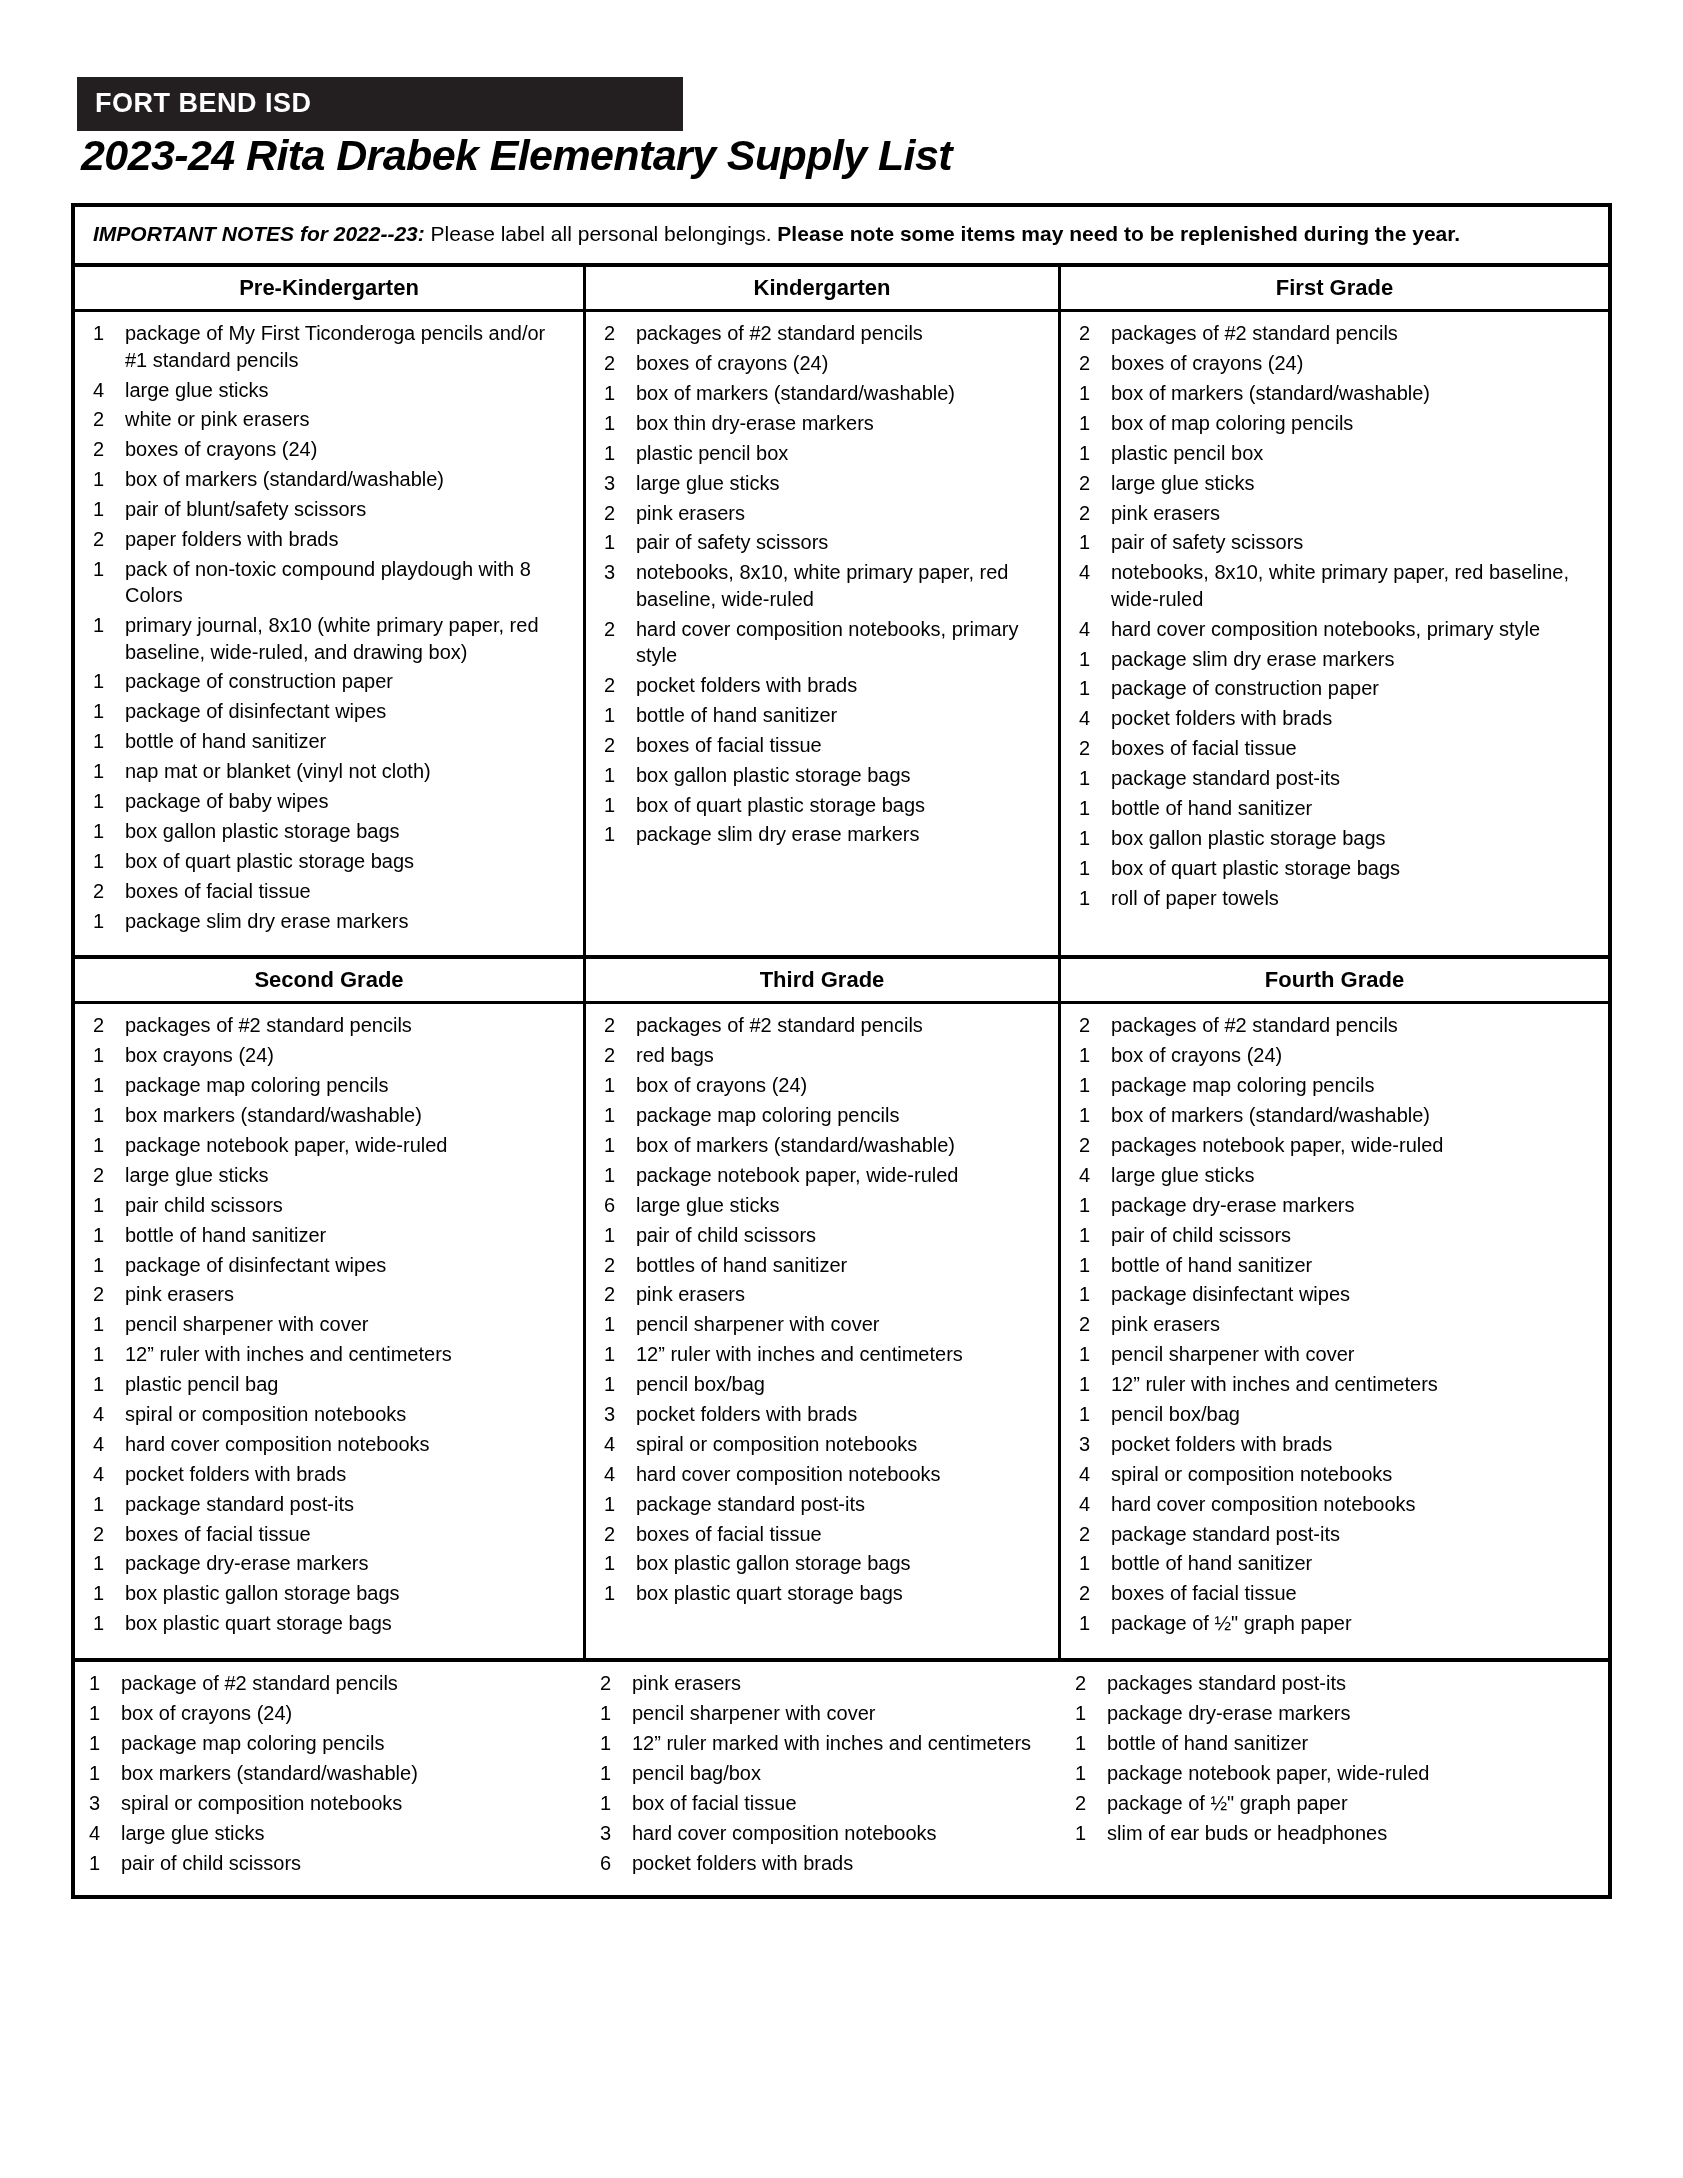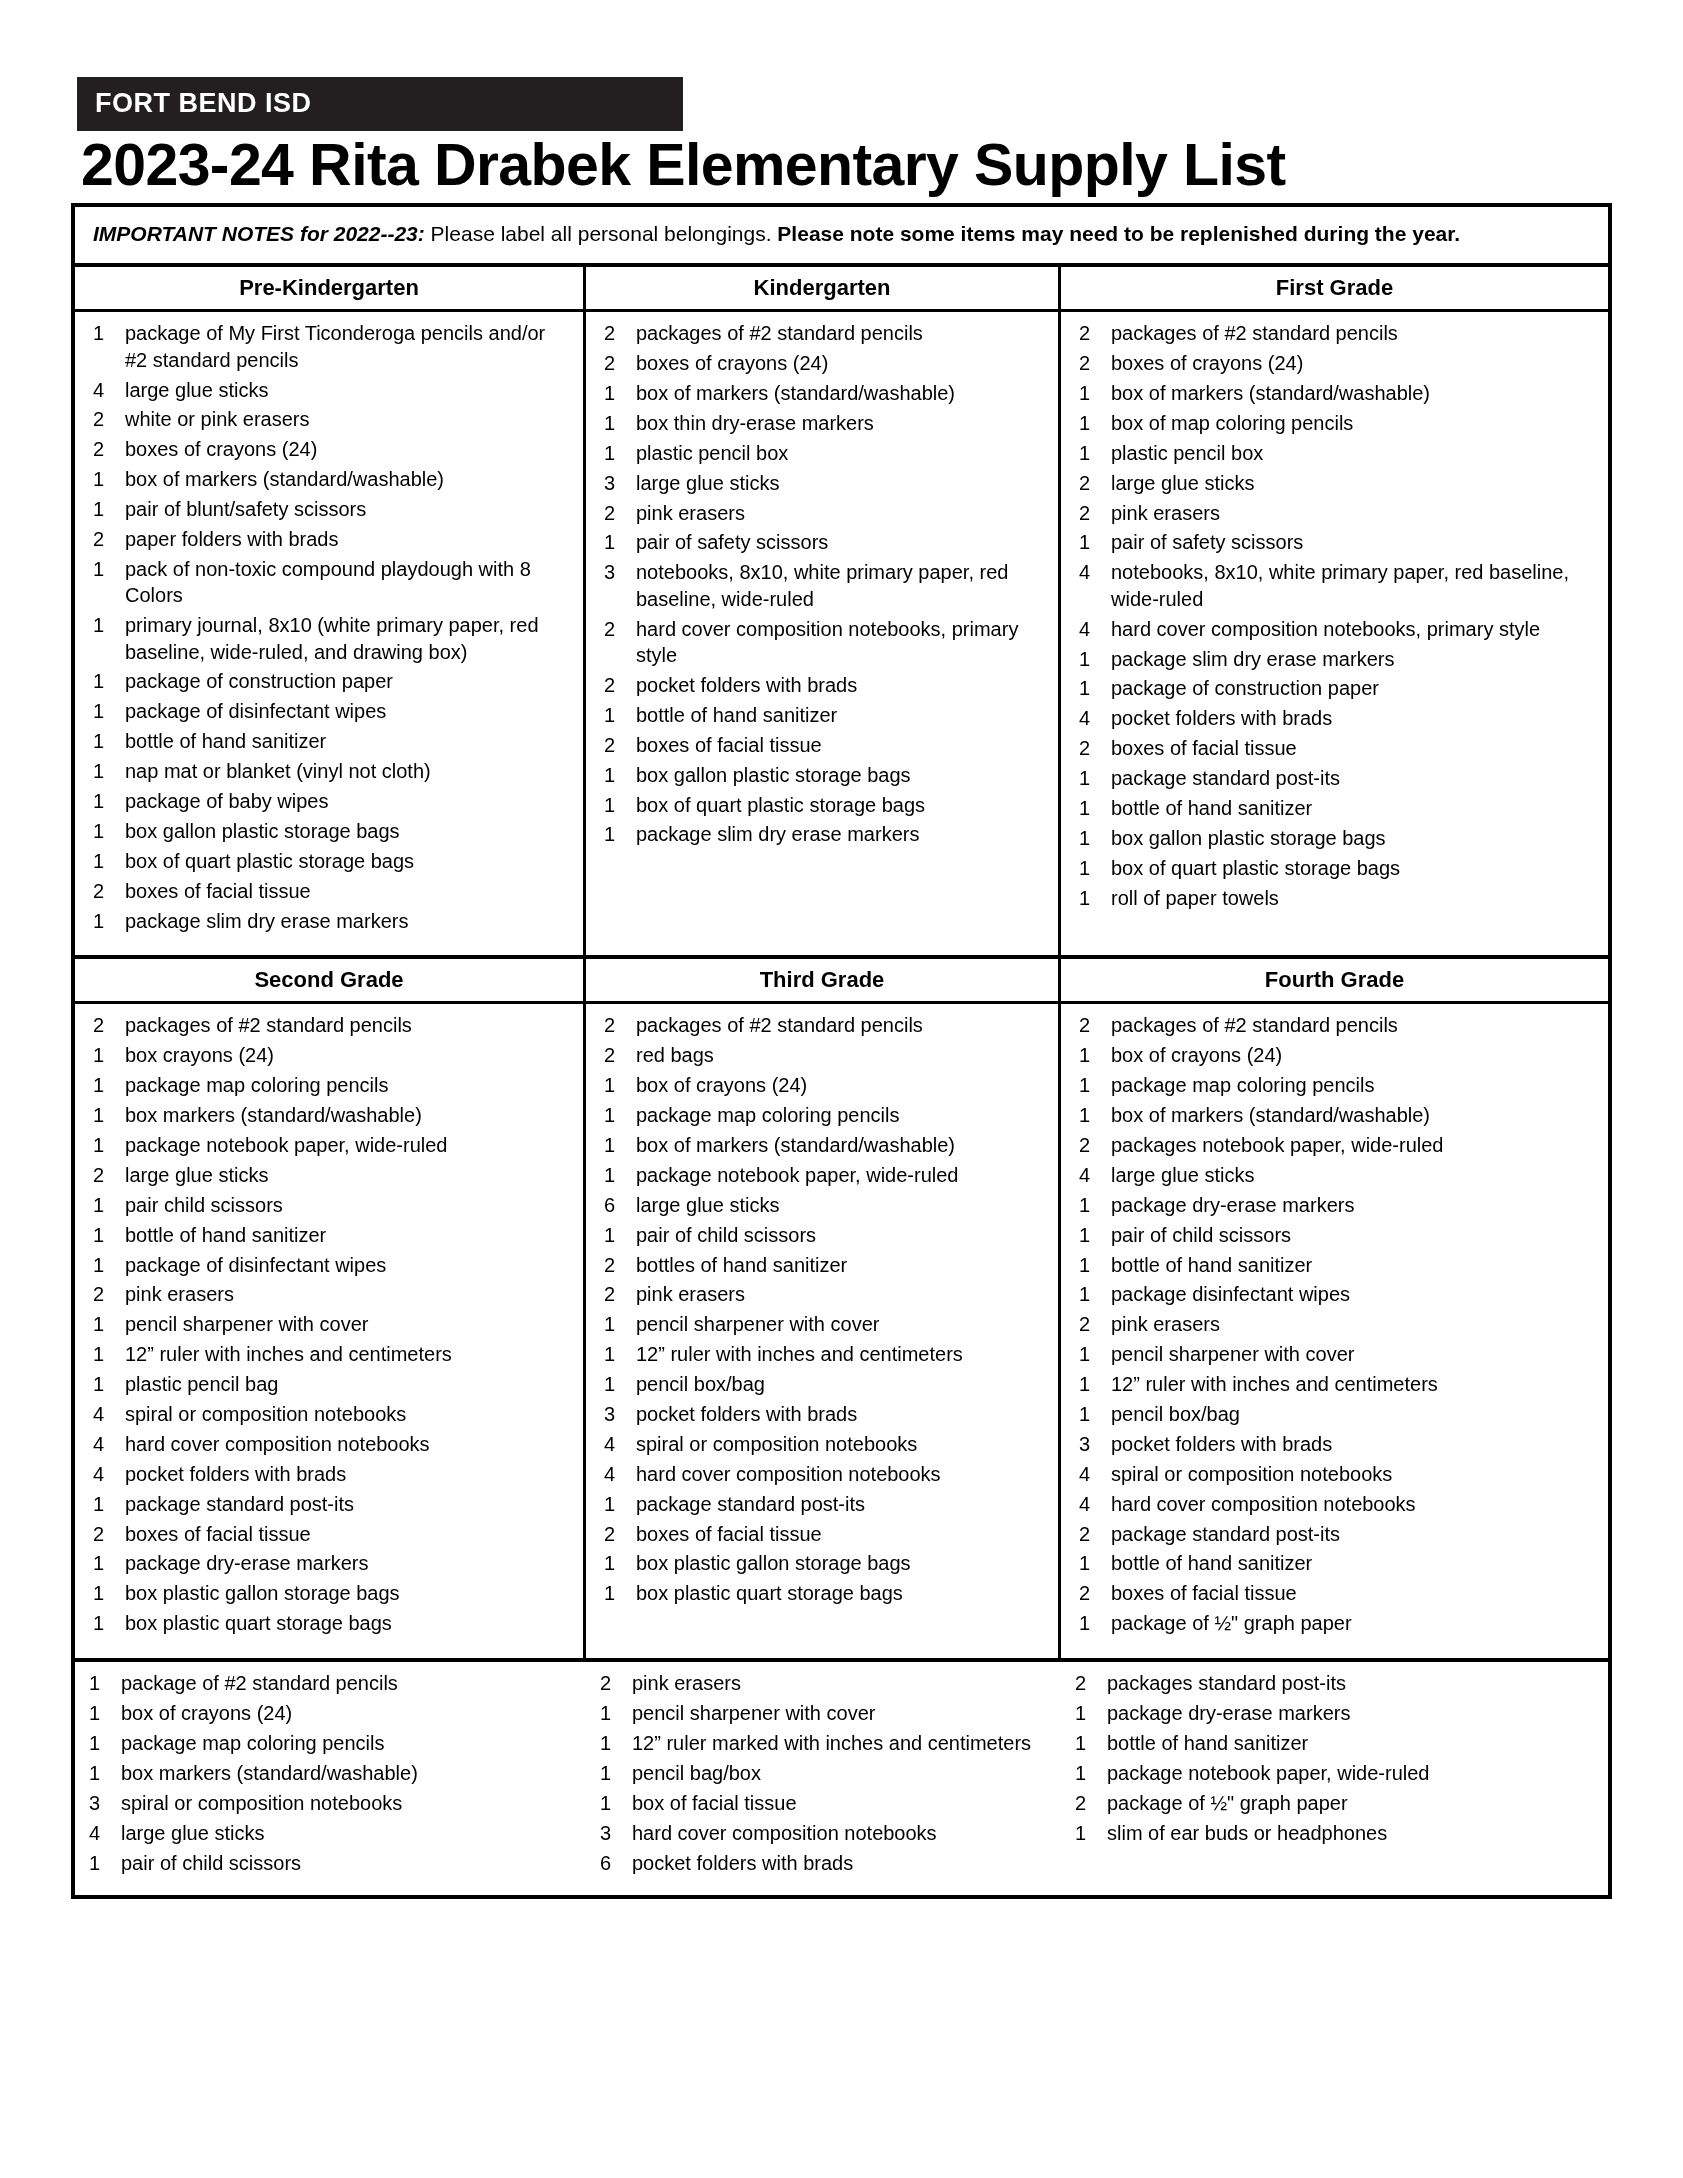--- a/index.html
+++ b/index.html
@@ -26,24 +26,25 @@
     color:#ffffff;
     font-weight:bold;
     font-size:27px;
     letter-spacing:0.5px;
     padding:11px 0 12px 18px;
     width:606px;
     box-sizing:border-box;
   }
   .doc-title{
     position:absolute;left:81px;top:131px;
-    font-size:59px;
+    font-size:43px;
     font-weight:bold;
     letter-spacing:-0.6px;
     white-space:nowrap;
+    font-style:italic;
   }
 
   
   .frame{
     position:absolute;left:71px;top:203px;
     width:1541px;
     border:4px solid #000000;
     box-sizing:border-box;
     background:#ffffff;
   }
@@ -136,21 +137,21 @@
       <span class="em">IMPORTANT NOTES for 2022--23:</span><span> Please label all personal belongings. </span><span class="b">Please note some items may need to be replenished during the year.</span>
     </div>
 
     <div class="block">
       <div class="col w1">
         <div class="col-head">Pre-Kindergarten</div>
         <div class="col-body">
             <ul class="items">
               <li>
                 <span class="qty">1</span>
-                <span class="txt">package of My First Ticonderoga pencils and/or #2 standard pencils</span>
+                <span class="txt">package of My First Ticonderoga pencils and/or #1 standard pencils</span>
               </li>
               <li>
                 <span class="qty">4</span>
                 <span class="txt">large glue sticks</span>
               </li>
               <li>
                 <span class="qty">2</span>
                 <span class="txt">white or pink erasers</span>
               </li>
               <li>

